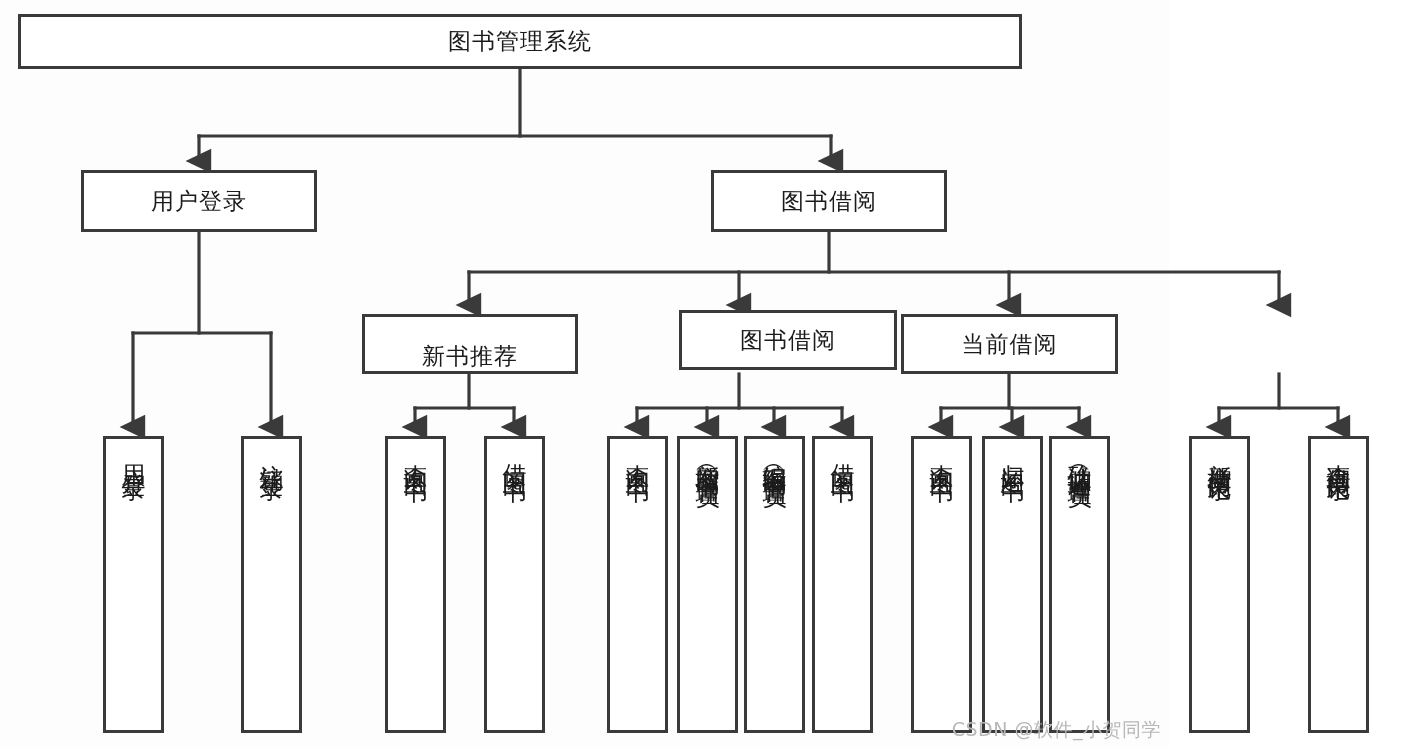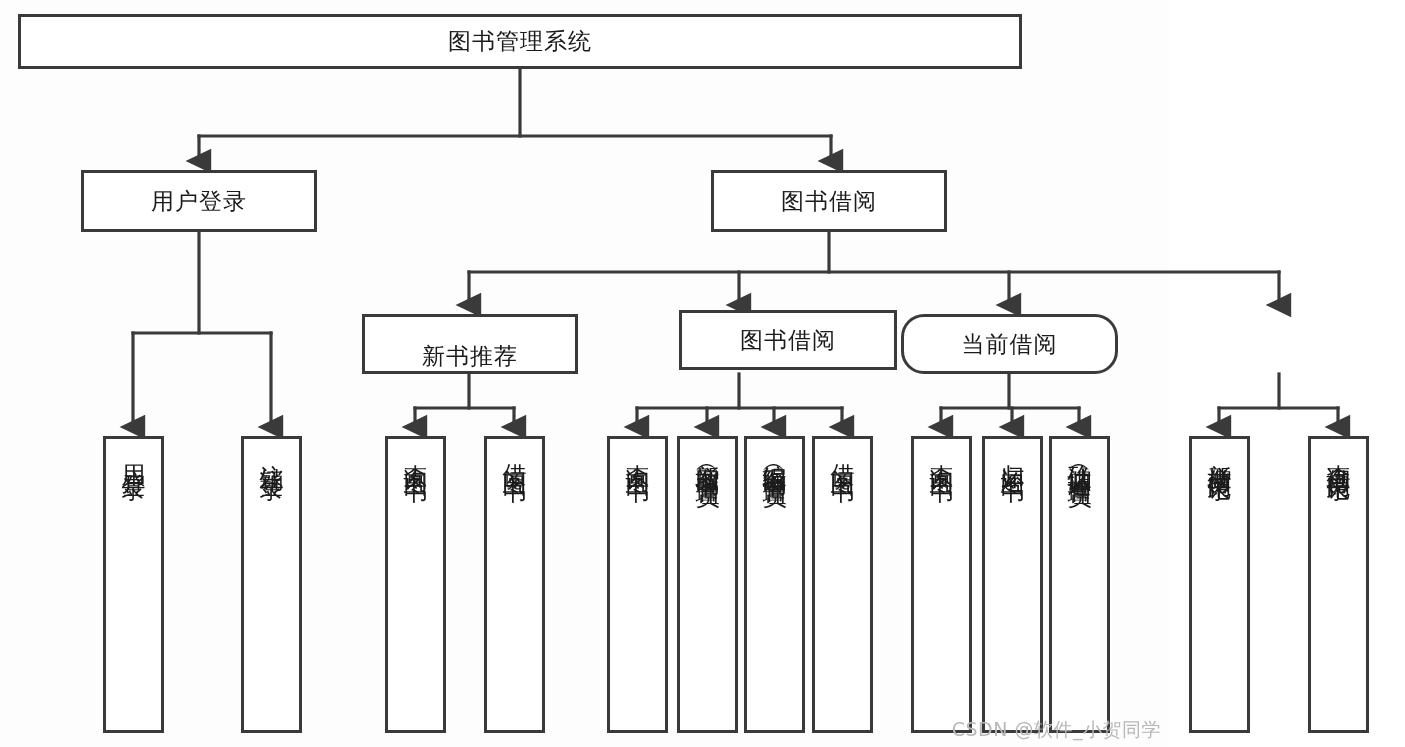--- a/index.html
+++ b/index.html
@@ -139,21 +139,21 @@
   </div>
 
   <div class="node" style="left: 362px; top: 314px; width: 216px; height: 60px; border-color: rgb(58, 58, 58); color: rgb(27, 27, 27); align-items: flex-end;">
     <span class="label">新书推荐</span>
   </div>
 
   <div class="node" style="left: 631px; top: 310px; width: 218px; height: 60px; border-color: rgb(58, 58, 58); color: rgb(27, 27, 27); margin-left: 48px;">
     <span class="label">图书借阅</span>
   </div>
 
-  <div class="node" style="left: 901px; top: 314px; width: 217px; height: 60px; border-color: rgb(58, 58, 58); color: rgb(27, 27, 27); border-radius: 23px;">
+  <div class="node" style="left: 901px; top: 314px; width: 217px; height: 60px; border-color: rgb(58, 58, 58); color: rgb(27, 27, 27);">
     <span class="label">当前借阅</span>
   </div>
 
 
   <div class="node vertical" style="left: 103px; top: 436px; width: 61px; height: 297px; border-color: rgb(58, 58, 58); color: rgb(27, 27, 27);">
     <span class="label">用户登录</span>
   </div>
 
   <div class="node vertical" style="left: 241px; top: 436px; width: 61px; height: 297px; border-color: rgb(58, 58, 58); color: rgb(27, 27, 27);">
     <span class="label">注销登录</span>

